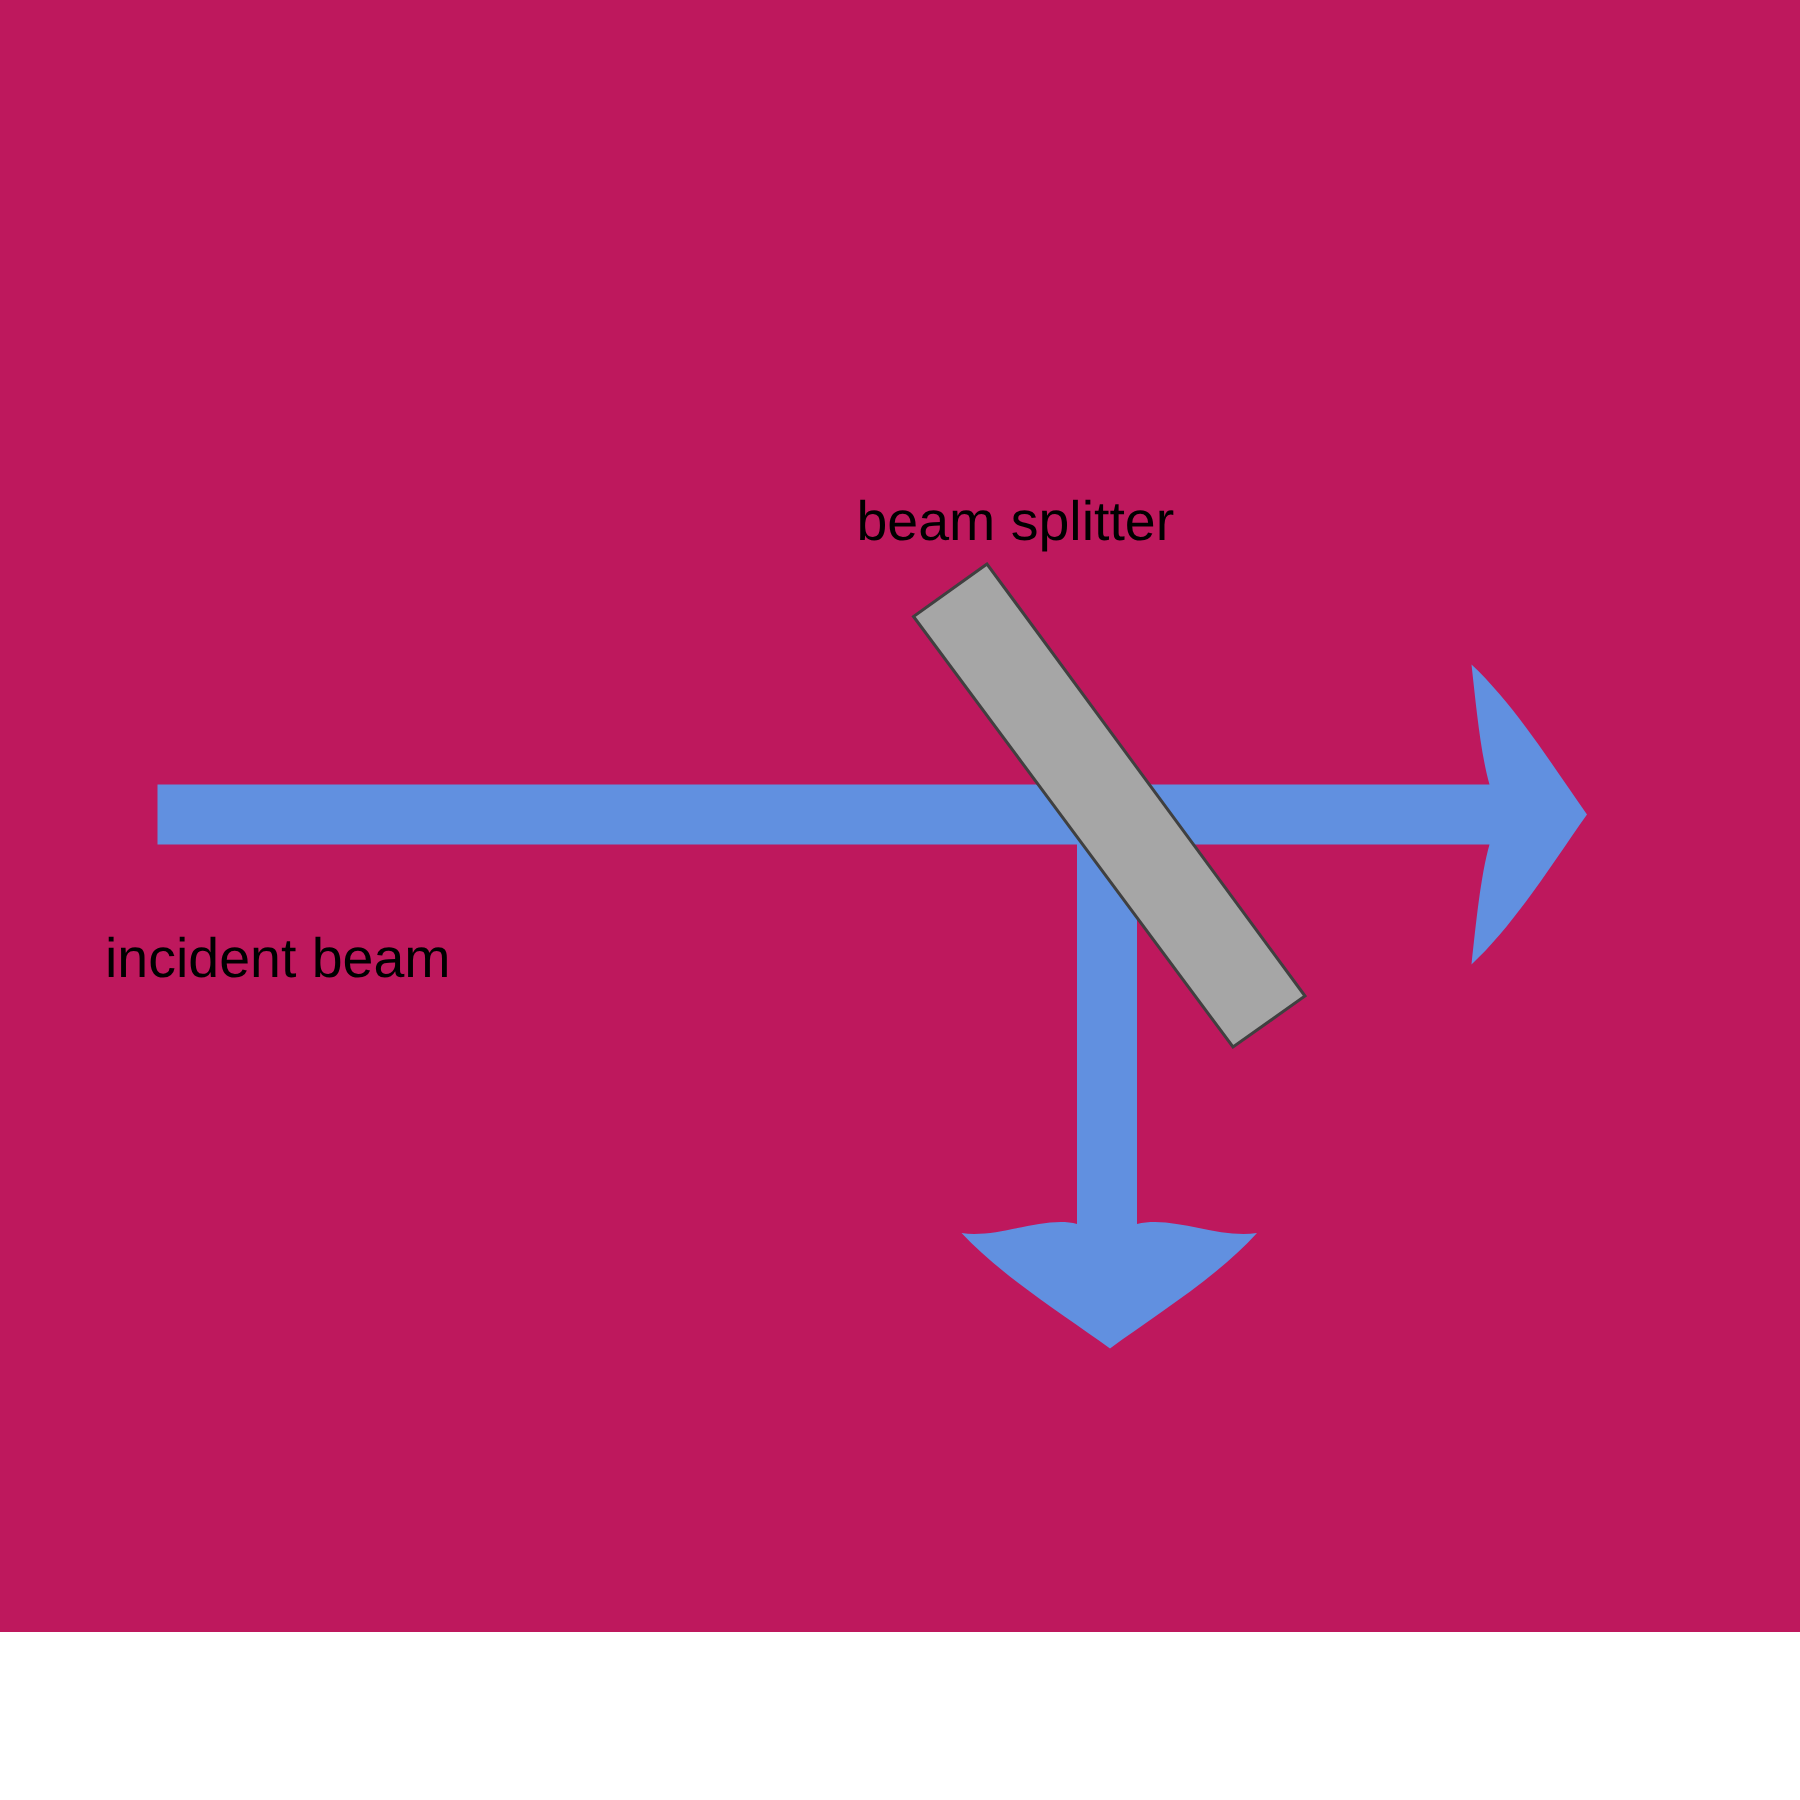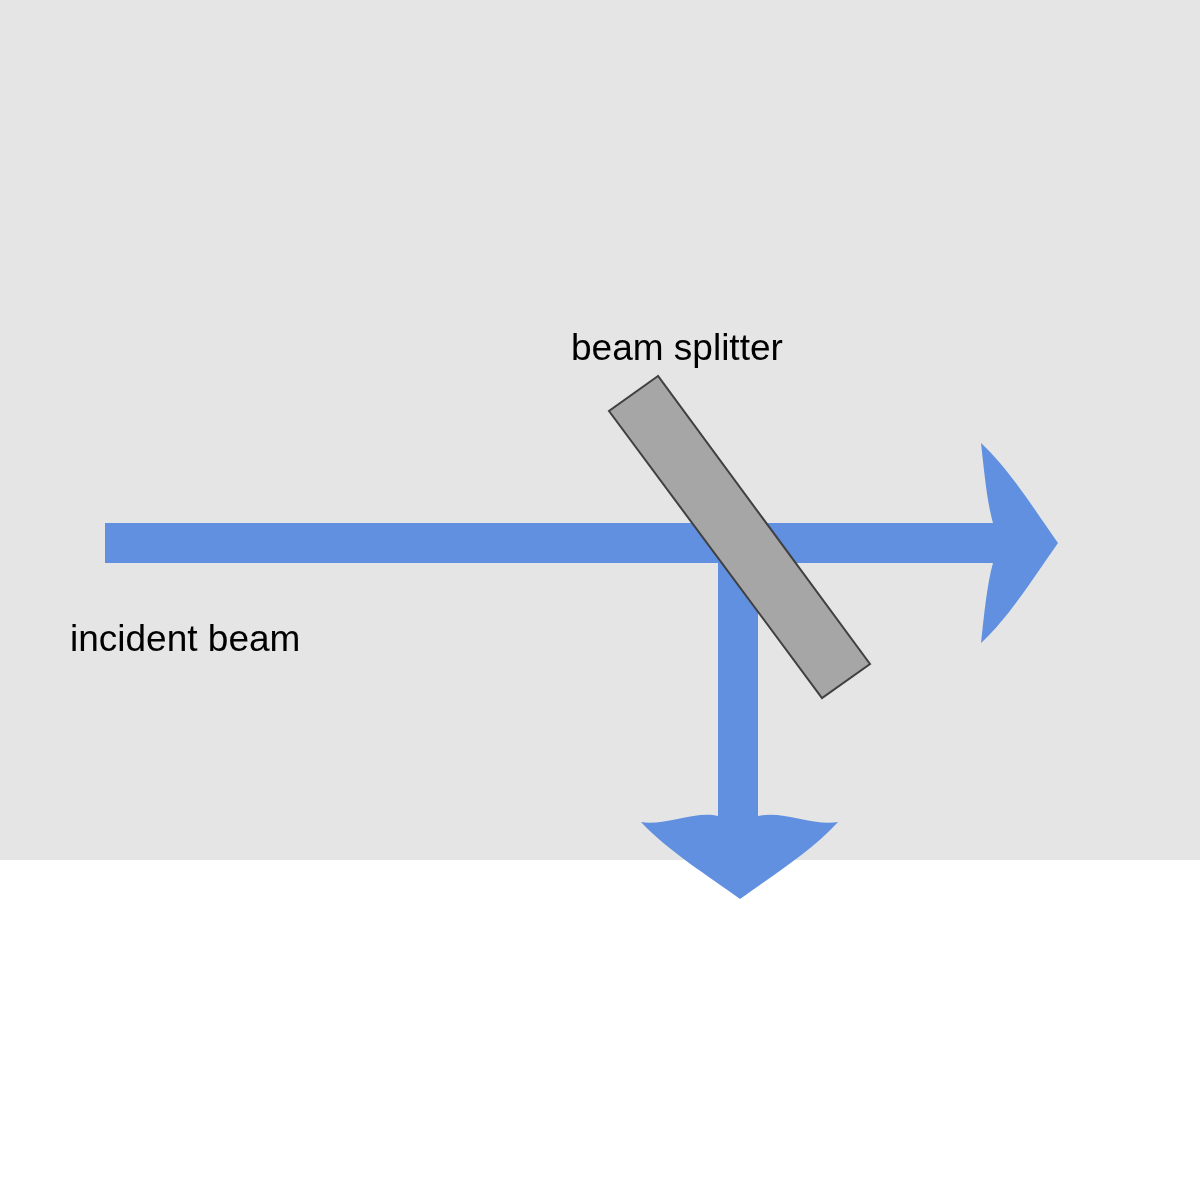--- a/index.html
+++ b/index.html
@@ -9,22 +9,22 @@
   }
   body {
     width: 1200px;
     height: 1200px;
     overflow: hidden;
     font-family: "Liberation Sans", sans-serif;
   }
   #diagram-root {
     position: relative;
     width: 1200px;
-    height: 860px;
-    background: #e5e5e5;
+    height: 1088px;
+    background: #be185d;
   }
   #optics-svg {
     position: absolute;
     top: 0;
     left: 0;
     width: 1200px;
     height: 1200px;
     display: block;
   }
   .diagram-label {

